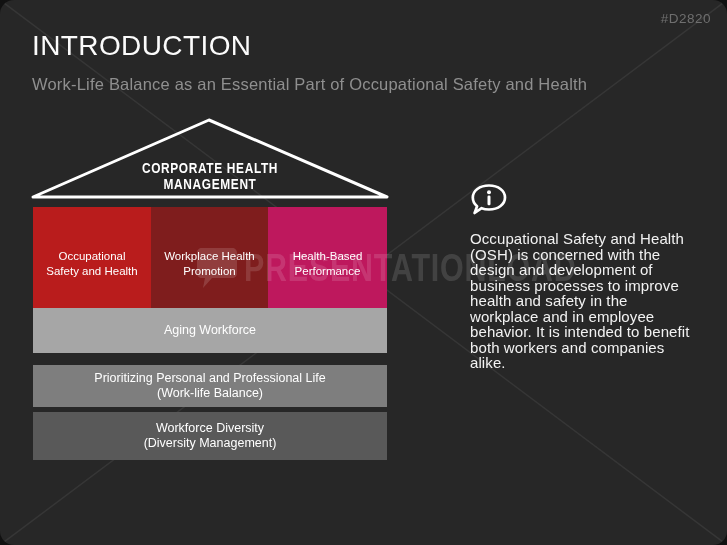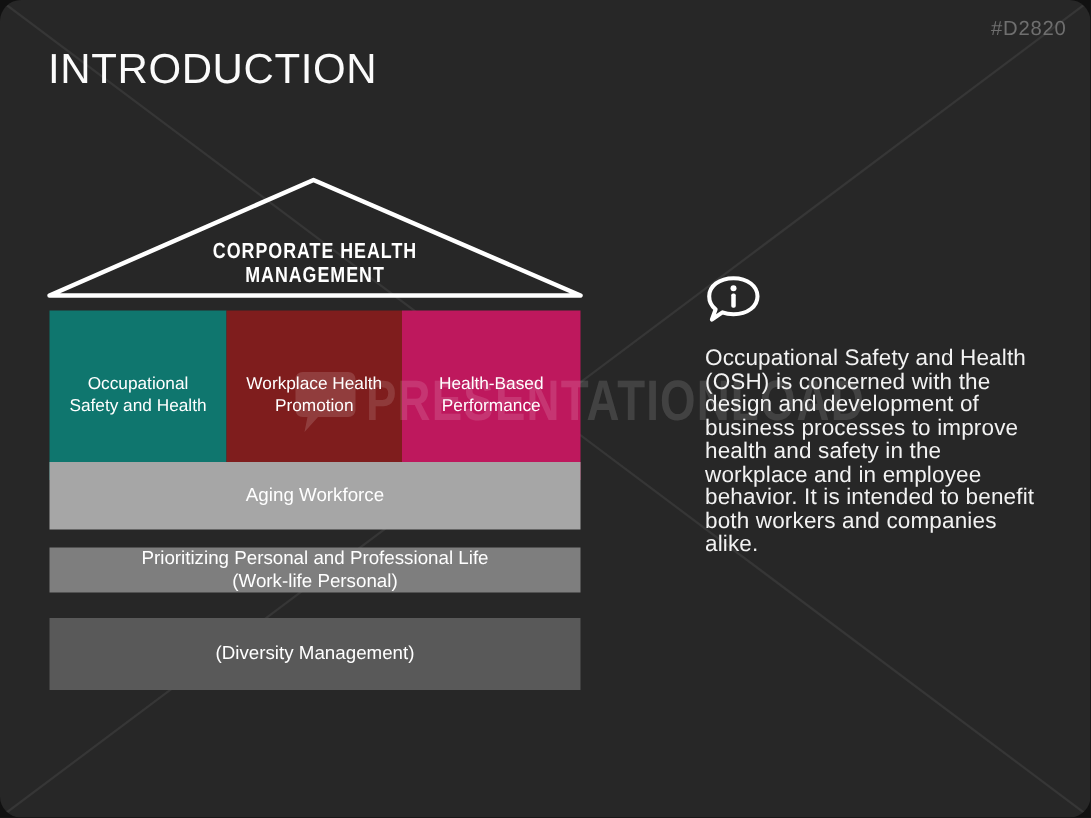--- a/index.html
+++ b/index.html
@@ -103,21 +103,21 @@
     display: flex;
     flex-direction: column;
     align-items: center;
     justify-content: center;
     text-align: center;
     font-size: 12.5px;
     line-height: 15.5px;
     color: #ffffff;
   }
   .layer-1 { top: 308px; height: 45px; }
-  .layer-2 { top: 365px; height: 30px; }
+  .layer-2 { top: 365px; height: 42px; }
   .layer-3 { top: 412px; height: 48px; }
 
   
   .info-block { position: absolute; left: 470px; top: 183px; width: 222px; z-index: 2; }
   .info-icon { display: block; margin-bottom: 13px; }
   .info-text {
     font-size: 15px;
     line-height: 15.5px;
     letter-spacing: 0.1px;
     color: #f2f2f2;
@@ -150,51 +150,53 @@
 
 <div class="slide">
 
   <svg class="diag-lines" width="727" height="545">
     <line x1="0" y1="0" x2="727" y2="545" stroke="rgba(255,255,255,0.07)" stroke-width="1.5"></line>
     <line x1="727" y1="0" x2="0" y2="545" stroke="rgba(255,255,255,0.07)" stroke-width="1.5"></line>
   </svg>
 
   <div class="slide-code">#D2820</div>
   <h1 class="page-title" style="margin:0;">INTRODUCTION</h1>
+  <div class="page-subtitle">Work-Life Balance as an Essential Part of Occupational Safety and Health</div>
 
   <div class="house">
 
     <svg class="roof-svg" width="360" height="84">
       <polygon points="3,81 179,4 357,81" fill="none" stroke="#ffffff" stroke-width="3" stroke-linejoin="round"></polygon>
     </svg>
 
     <div class="roof-label">
       <span class="roof-line">CORPORATE HEALTH</span>
       <span class="roof-line">MANAGEMENT</span>
     </div>
 
-    <div class="pillar pillar-1" style="background-color: #0f766e;">
+    <div class="pillar pillar-1" style="background-color: #b91c1c;">
       <span>Occupational Safety and Health</span>
     </div>
     <div class="pillar pillar-2" style="background-color: #7f1d1d;">
       <span>Workplace Health Promotion</span>
     </div>
     <div class="pillar pillar-3" style="background-color: #be185d;">
       <span>Health-Based Performance</span>
     </div>
 
     <div class="layer layer-1" style="background-color: rgb(166, 166, 166);">
       <span>Aging Workforce</span>
       <span></span>
     </div>
     <div class="layer layer-2" style="background-color: rgb(126, 126, 126);">
       <span>Prioritizing Personal and Professional Life</span>
-      <span>(Work-life Personal)</span>
+      <span>(Work-life Balance)</span>
     </div>
     <div class="layer layer-3" style="background-color: rgb(89, 89, 89);">
+      <span>Workforce Diversity</span>
       <span>(Diversity Management)</span>
     </div>
   </div>
 
   <div class="info-block">
     <svg class="info-icon" width="38" height="35" viewBox="0 0 38 35">
       <path d="M19 2.5 C28.5 2.5 35 7.8 35 14.5 C35 21.2 28.5 26.5 19 26.5 C16.3 26.5 13.8 26.1 11.6 25.2 L4.6 30 L7.1 23.2 C4.3 21 2.8 18 2.8 14.5 C2.8 7.8 9.5 2.5 19 2.5 Z" fill="none" stroke="#ffffff" stroke-width="2.7" stroke-linejoin="round"></path>
       <circle cx="19" cy="9.2" r="2" fill="#ffffff"></circle>
       <rect x="17.5" y="12.6" width="3" height="9.6" rx="1.2" fill="#ffffff"></rect>
     </svg>

